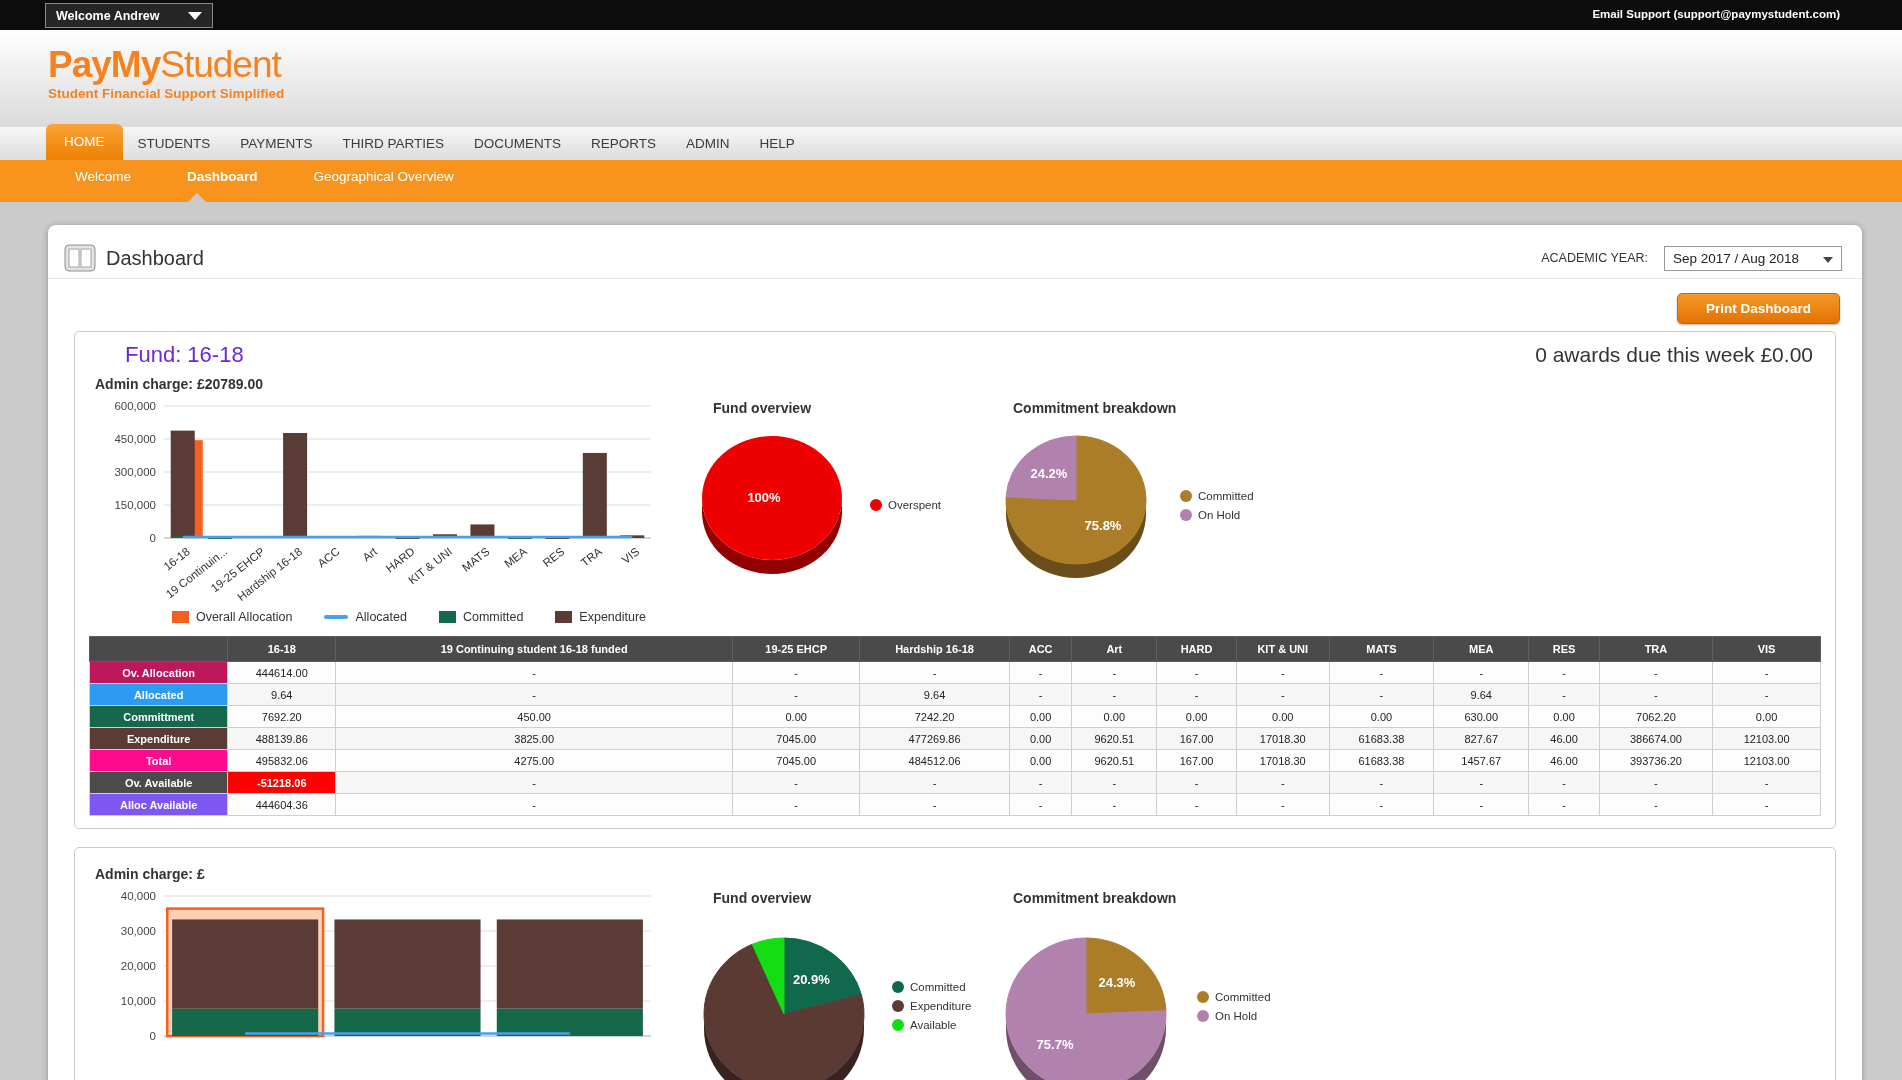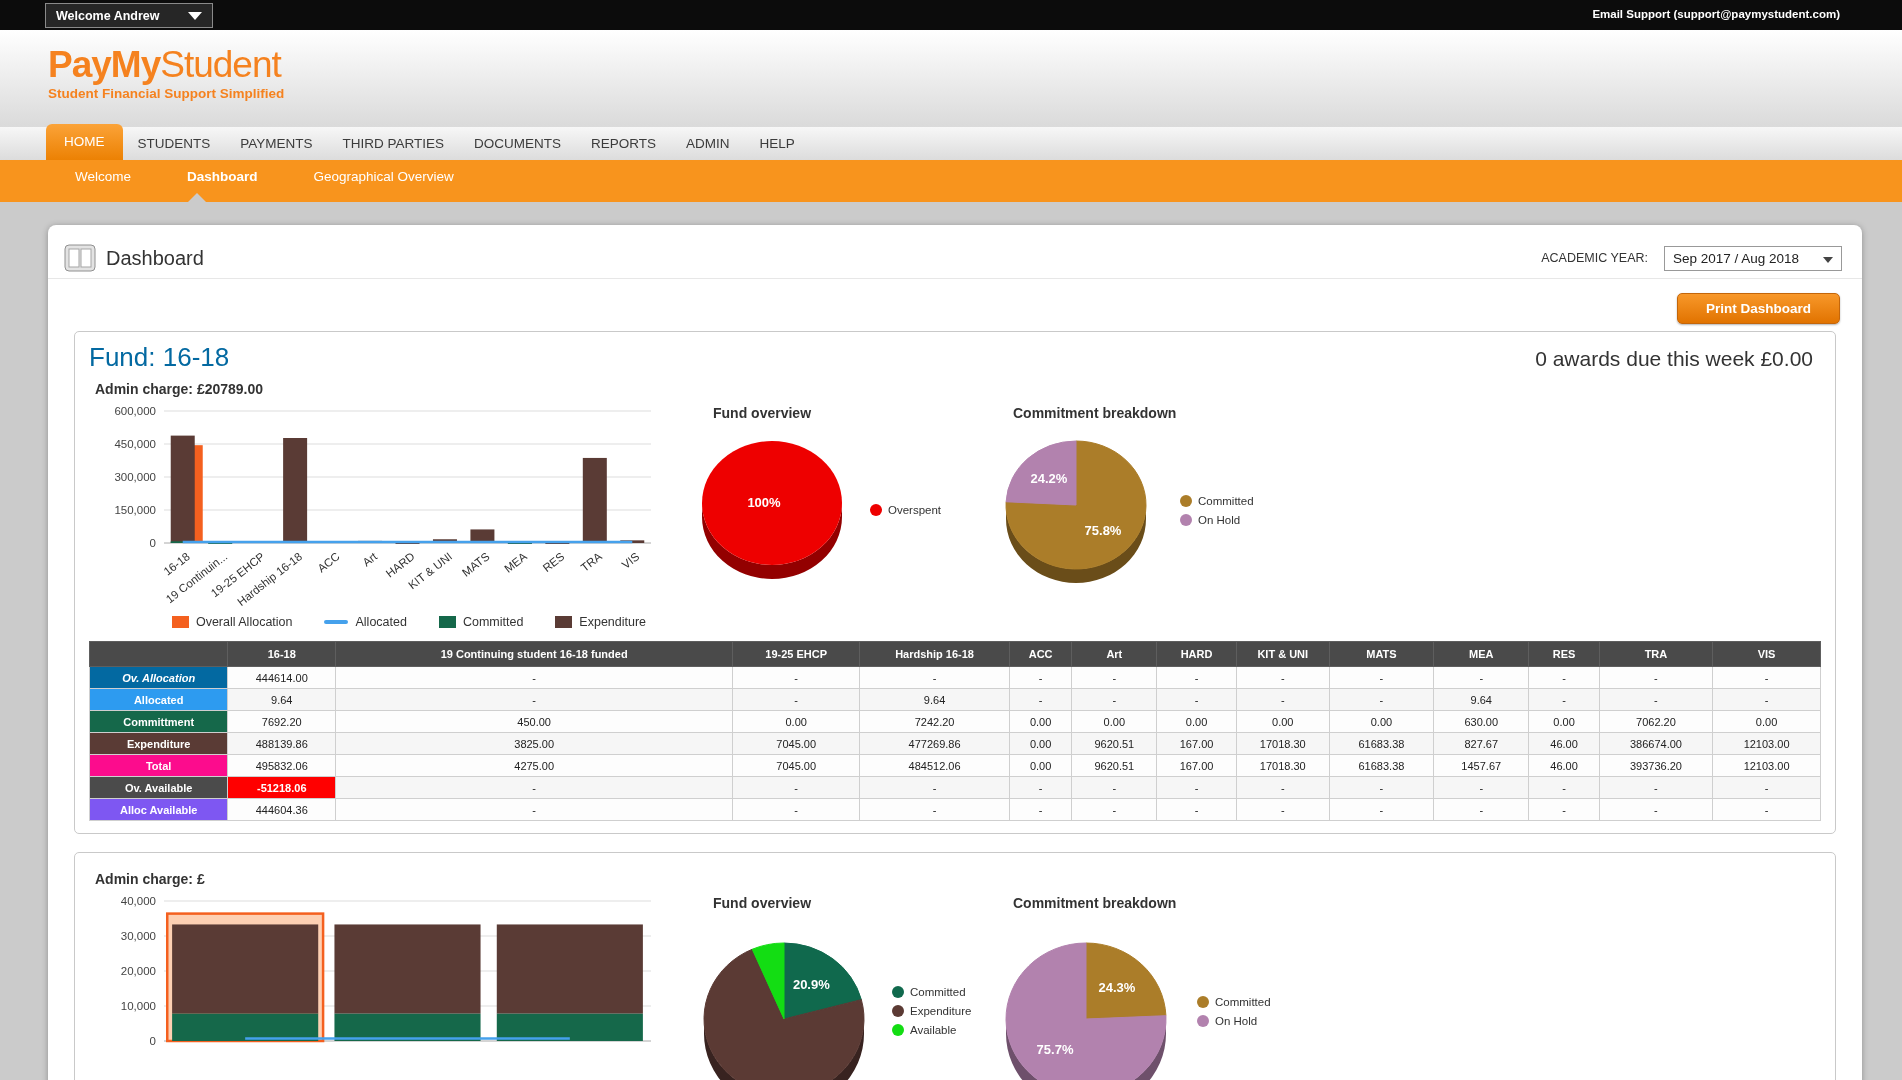--- a/index.html
+++ b/index.html
@@ -50,21 +50,21 @@
   .select-wrap::after { content:''; position:absolute; right:9px; top:11px; width:0; height:0; pointer-events:none;
         border-left:5px solid transparent; border-right:5px solid transparent; border-top:6px solid #444; }
   .toolbar { height:50px; position:relative; }
   .print-btn { position:absolute; right:22px; top:14px; background:linear-gradient(#f8982a,#e17300);
         color:#fff; font-weight:bold; font-size:13.5px; border:1px solid #c4660a; border-radius:5px;
         padding:7px 28px; cursor:pointer; box-shadow:0 1px 2px rgba(0,0,0,.3); font-family:"Liberation Sans",sans-serif; }
 
   
   .fund { margin:2px 26px 18px 26px; border:1px solid #c9c9c9; border-radius:5px; padding:10px 14px 12px 14px; background:#fff; }
   .fund-head { display:flex; align-items:baseline; }
-  .fund-title { font-size:26px; color:#0369a1; }
+  .fund-title { font-size:22px; color:#6d28d9;margin-left:36px; }
   .fund-awards { margin-left:auto; font-size:21px; color:#333; padding-right:8px; }
   .admin { font-size:14px; font-weight:bold; color:#333; margin:8px 0 4px 6px; }
 
   .charts-row { display:flex; align-items:flex-start; margin-top:2px; }
   .barchart-block { width:585px; }
   .bar-legend { display:flex; justify-content:center; padding-left:55px; gap:32px; margin-top:2px; }
   .bar-legend .li { display:flex; align-items:center; gap:7px; font-size:12.5px; color:#333; }
   .marker-sq { width:17px; height:12px; display:inline-block; }
   .marker-ln { width:24px; height:4px; border-radius:2px; display:inline-block; }
 
@@ -290,21 +290,21 @@
               <th>KIT &amp; UNI</th>
               <th>MATS</th>
               <th>MEA</th>
               <th>RES</th>
               <th>TRA</th>
               <th>VIS</th>
             </tr>
           </thead>
           <tbody>
             <tr>
-              <td class="rowlabel" style="background: #0369a1; font-style: italic;">Ov. Allocation</td>
+              <td class="rowlabel" style="background: #be185d;">Ov. Allocation</td>
               <td>444614.00</td>
               <td>-</td>
               <td>-</td>
               <td>-</td>
               <td>-</td>
               <td>-</td>
               <td>-</td>
               <td>-</td>
               <td>-</td>
               <td>-</td>

